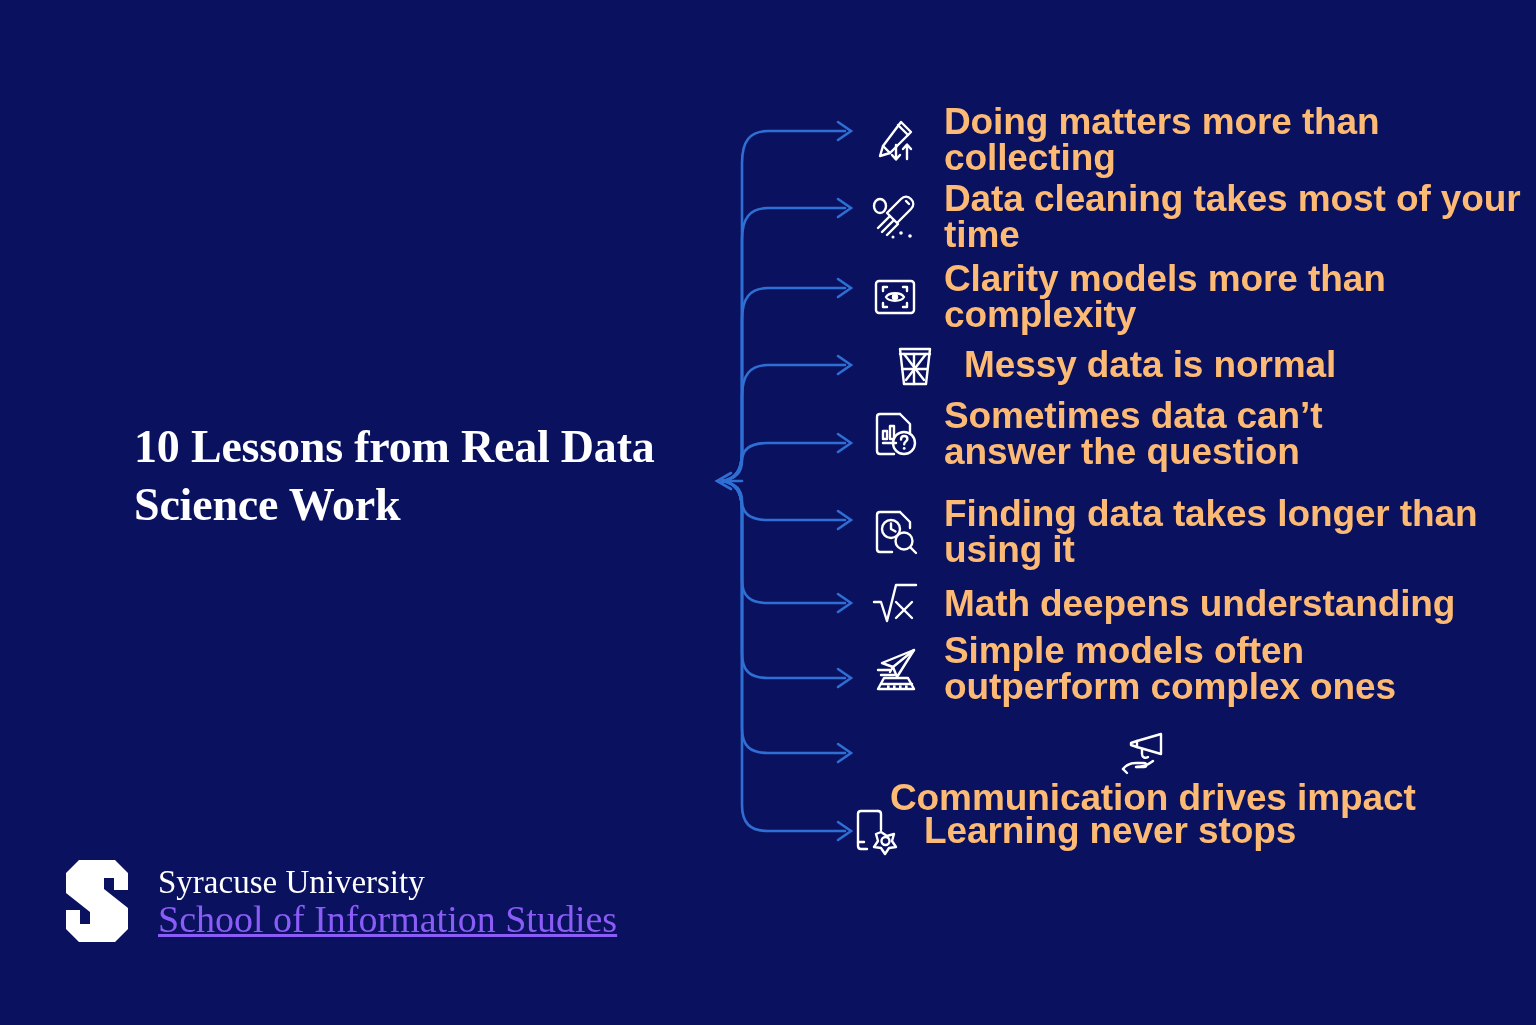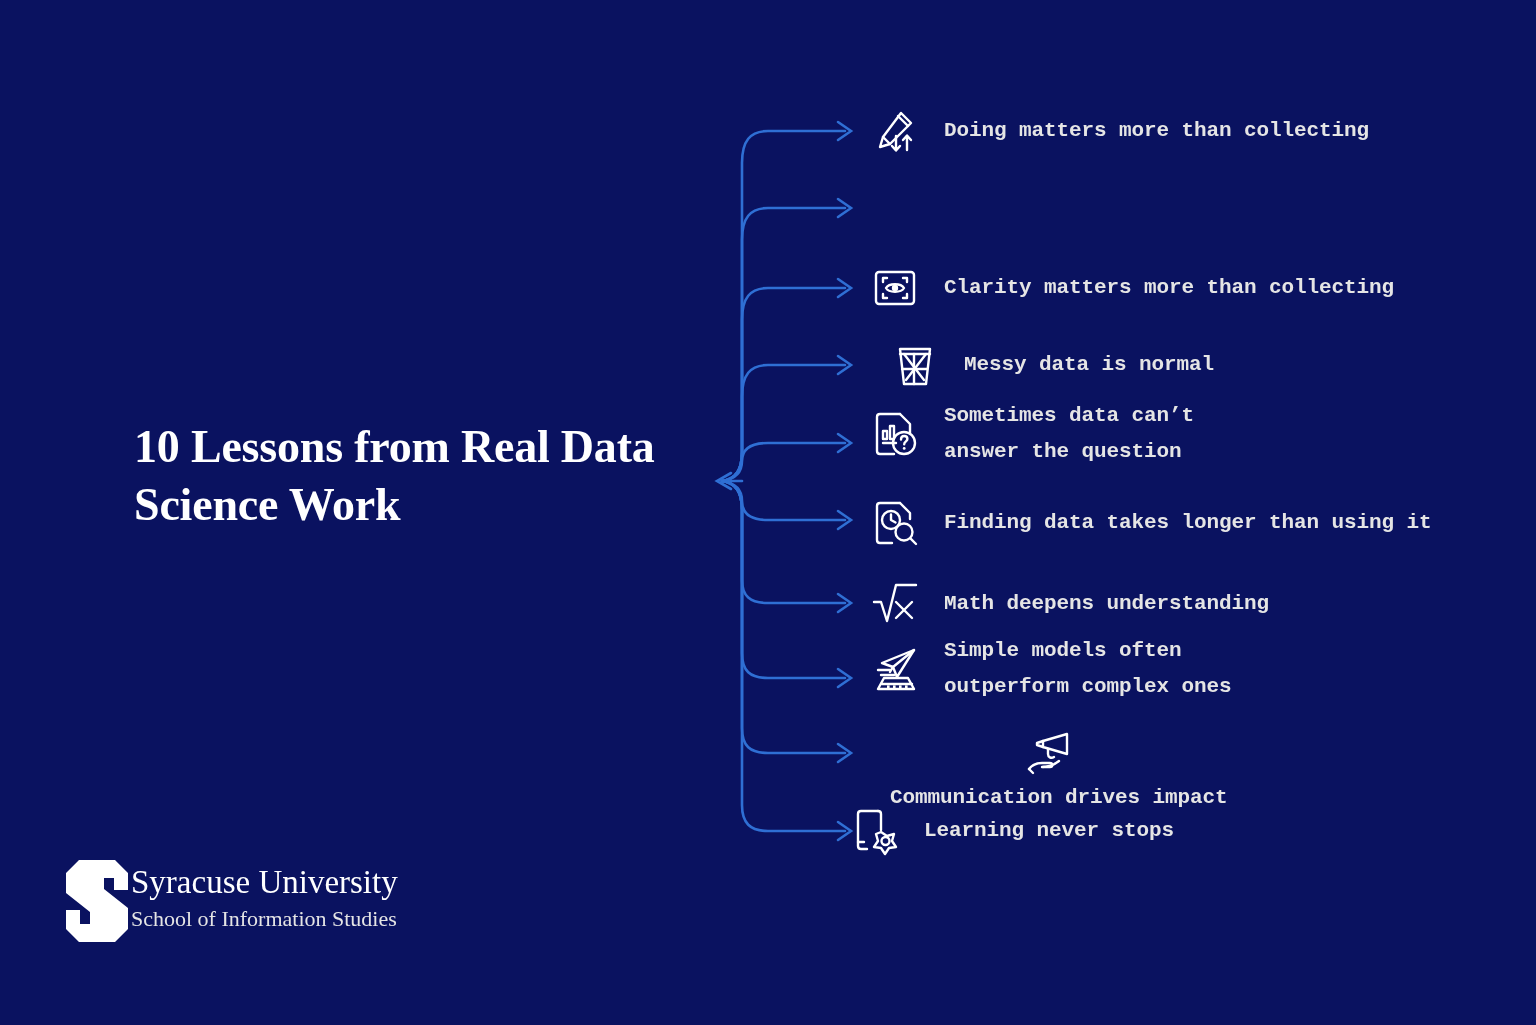--- a/index.html
+++ b/index.html
@@ -41,50 +41,51 @@
     align-items:center;
   }
   .lesson-icon{
     width:54px;height:54px;
     flex:0 0 54px;
     display:flex;align-items:center;justify-content:center;
   }
   .lesson-icon svg{display:block;}
   .lesson-text{
     margin-left:22px;
-    font-family:Liberation Mono, monospace;
+    font-family:Liberation Sans, sans-serif;
     font-weight:bold;
-    font-size:21px;
+    font-size:37px;
     line-height:36px;
-    color:#e5e5e5;
+    color:#fdba74;
     white-space:pre-line;
     letter-spacing:-0.1px;
   }
 
   
   #logo{
     position:absolute;left:66px;top:860px;
     display:flex;align-items:flex-start;
   }
   #logo-mark{
     width:62px;height:82px;flex:0 0 62px;
   }
   #logo-words{
-    margin-left:3px;
+    margin-left:30px;
     padding-top:3px;
   }
   #logo-line1{
     font-family:"Liberation Serif", serif;
     font-size:33px;line-height:38px;color:#ffffff;
     white-space:nowrap;
   }
   #logo-line2{
     font-family:"Liberation Serif", serif;
-    font-size:22px;line-height:36px;color:#e5e5e5;
+    font-size:38px;line-height:36px;color:#8b5cf6;
     white-space:nowrap;
+    text-decoration:underline;
   }
 </style>
 </head>
 <body>
 
 <div id="stage">
 
   <div id="title-block">
     <div class="title-line">10 Lessons from Real Data</div>
     <div class="title-line">Science Work</div>
@@ -138,34 +139,50 @@
           <path d="M31 7 L41 17 L20 38 L10 41 L13 31 Z"></path>
           <path d="M28 10 L38 20"></path>
           <path d="M13 31 L20 38"></path>
           <path d="M26 30 L26 44 M22 40 L26 44.5 L30 40"></path>
           <path d="M37 44 L37 30 M33 34 L37 29.5 L41 34"></path>
         </svg>
       </span>
       <span class="lesson-text">Doing matters more than collecting</span>
     </div>
 
+    <div class="lesson-row" style="left:868px;top:181px;">
+      <span class="lesson-icon">
+        <svg width="50" height="50" viewBox="0 0 50 50" fill="none" stroke="#ffffff" stroke-width="2.4" stroke-linecap="round" stroke-linejoin="round">
+          <path d="M41 7 C 44 10 44 14 41 17 L27 31 L17 21 L31 7 C 34 4 38 4 41 7 Z"></path>
+          <path d="M36 9 L39 12"></path>
+          <path d="M24 28 L12 40"></path>
+          <path d="M20 24 L8 36"></path>
+          <path d="M28 32 L17 43"></path>
+          <circle cx="31" cy="41" r="1.8" fill="#ffffff" stroke="none"></circle>
+          <circle cx="40" cy="44" r="1.8" fill="#ffffff" stroke="none"></circle>
+          <circle cx="23" cy="45" r="1.5" fill="#ffffff" stroke="none"></circle>
+          <ellipse cx="10" cy="14" rx="6" ry="7"></ellipse>
+        </svg>
+      </span>
+      <span class="lesson-text">Data cleaning takes most of your time</span>
+    </div>
 
     <div class="lesson-row" style="left:868px;top:261px;">
       <span class="lesson-icon">
         <svg width="50" height="50" viewBox="0 0 50 50" fill="none" stroke="#ffffff" stroke-width="2.4" stroke-linecap="round" stroke-linejoin="round">
           <rect x="6" y="9" width="38" height="32" rx="3"></rect>
           <path d="M13 19 L13 15 L17 15"></path>
           <path d="M37 19 L37 15 L33 15"></path>
           <path d="M13 31 L13 35 L17 35"></path>
           <path d="M37 31 L37 35 L33 35"></path>
           <path d="M16 25 C 19 20 31 20 34 25 C 31 30 19 30 16 25 Z"></path>
           <circle cx="25" cy="25" r="3.2" fill="#ffffff" stroke="none"></circle>
         </svg>
       </span>
-      <span class="lesson-text">Clarity matters more than collecting</span>
+      <span class="lesson-text">Clarity models more than complexity</span>
     </div>
 
     <div class="lesson-row" style="left:888px;top:338px;">
       <span class="lesson-icon">
         <svg width="50" height="50" viewBox="0 0 50 50" fill="none" stroke="#ffffff" stroke-width="2.4" stroke-linecap="round" stroke-linejoin="round">
           <path d="M10 9 L40 9 L36 44 L14 44 Z"></path>
           <path d="M10 14 L40 14"></path>
           <path d="M14 14 L34 40 M36 14 L16 40"></path>
           <path d="M24 14 L24 44"></path>
           <path d="M12 29 L37 29"></path>

